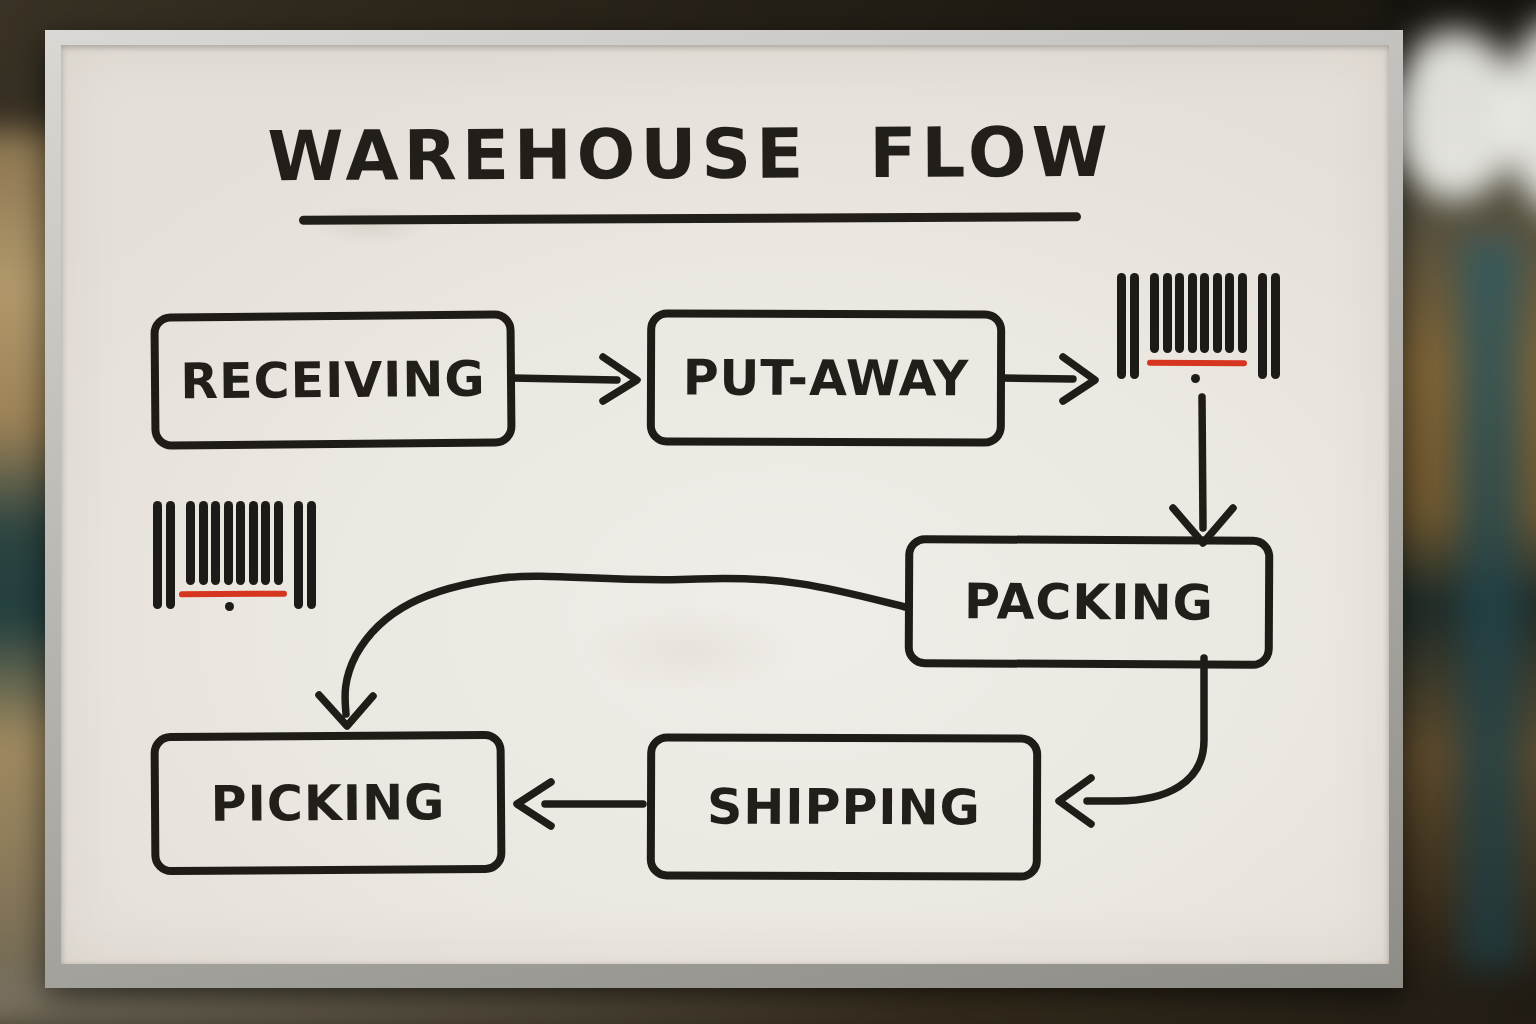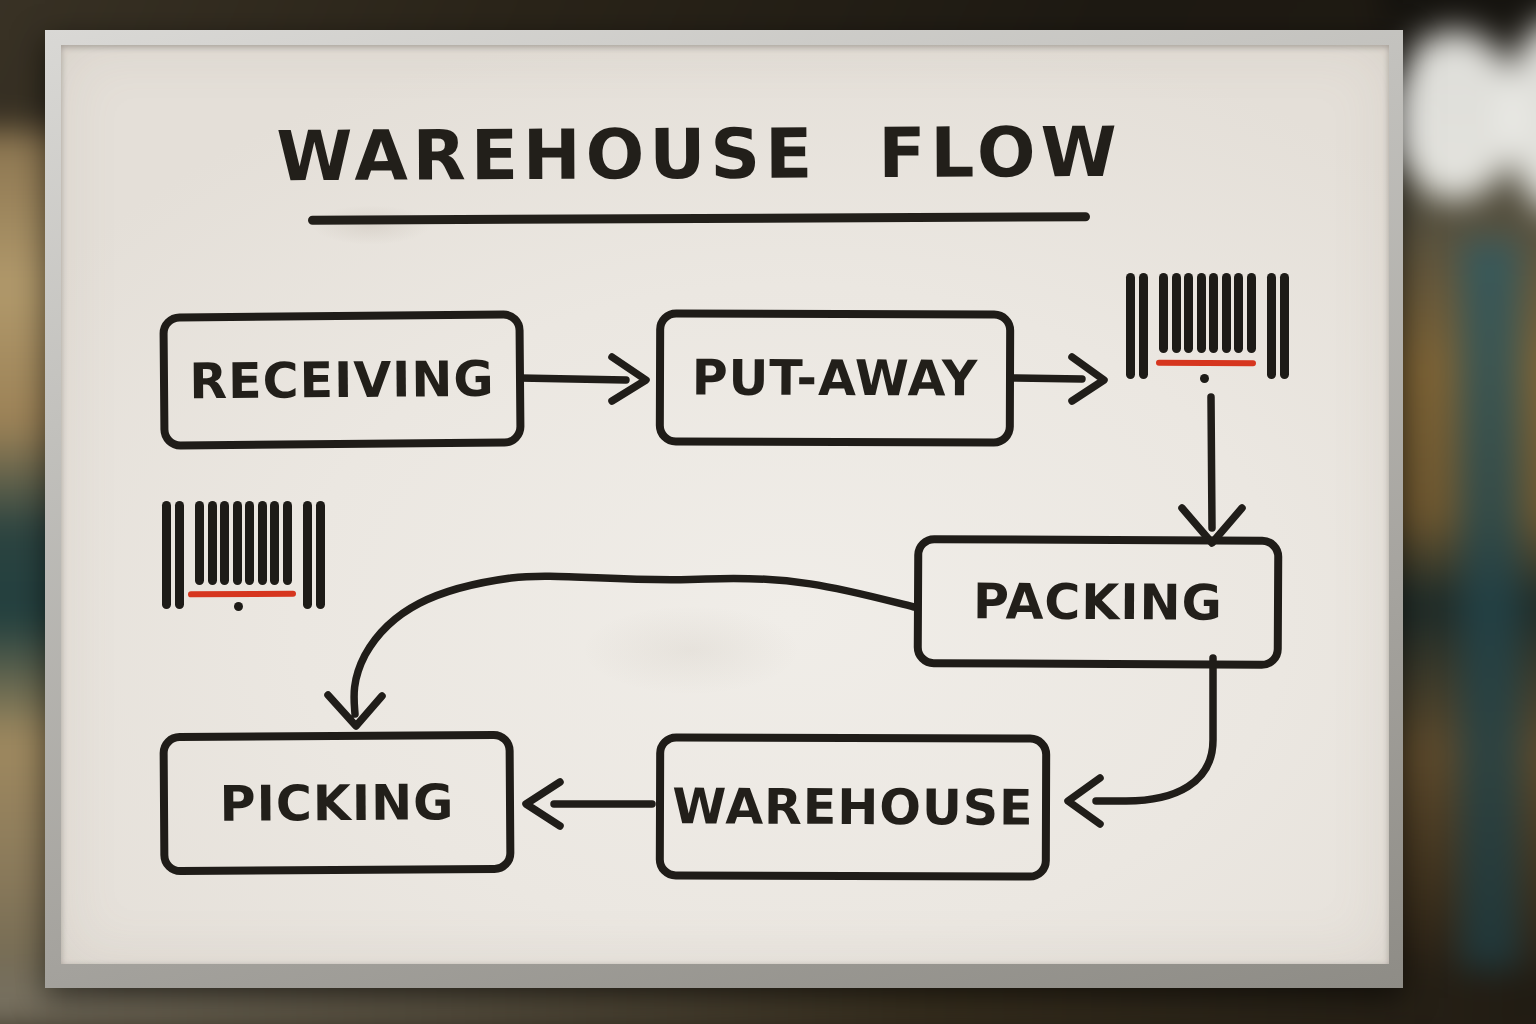--- a/index.html
+++ b/index.html
@@ -31,21 +31,21 @@
     background:
       radial-gradient(ellipse 900px 600px at 55% 62%, #f0ede8 0%, #ebe7e1 55%, #e4dfd8 100%);
     box-shadow:inset 0 2px 6px rgba(60,55,45,.35), inset 0 0 60px rgba(130,118,98,.12);}
   .smudge{position:absolute;border-radius:50%;pointer-events:none;}
   .smudge.s1{left:250px;top:160px;width:120px;height:40px;
     background:radial-gradient(ellipse,rgba(120,105,85,.12),transparent 70%);}
   .smudge.s2{left:520px;top:560px;width:220px;height:90px;
     background:radial-gradient(ellipse,rgba(120,105,85,.07),transparent 70%);}
 
   
-  .board-content{position:absolute;left:0;top:0;width:1358px;height:960px;margin-left:9px;}
+  .board-content{position:absolute;left:0;top:0;width:1358px;height:960px;}
 
   .title{position:absolute;left:180px;top:84px;width:930px;text-align:center;
     font-size:69px;font-weight:bold;letter-spacing:5px;word-spacing:32px;
     color:#221f1a;transform:rotate(-.3deg);white-space:nowrap;}
   .title-underline{position:absolute;left:254px;top:184px;width:782px;height:9px;
     background:#221f1a;border-radius:5px;transform:rotate(-.25deg);}
 
   .node{position:absolute;display:flex;align-items:center;justify-content:center;
     border:8px solid #1f1c18;border-radius:20px;color:#221f1a;
     font-size:49px;font-weight:bold;letter-spacing:1px;white-space:nowrap;}
@@ -123,21 +123,21 @@
       <div class="node node-putaway">
         <span>PUT-AWAY</span>
       </div>
       <div class="node node-packing">
         <span>PACKING</span>
       </div>
       <div class="node node-picking">
         <span>PICKING</span>
       </div>
       <div class="node node-shipping">
-        <span>WAREHOUSE</span>
+        <span>SHIPPING</span>
       </div>
 
       <div class="barcode top-right">
         <div class="bars">
             <span class="bar long"></span>
             <span class="bar long"></span>
             <span class="bar short"></span>
             <span class="bar short"></span>
             <span class="bar short"></span>
             <span class="bar short"></span>

